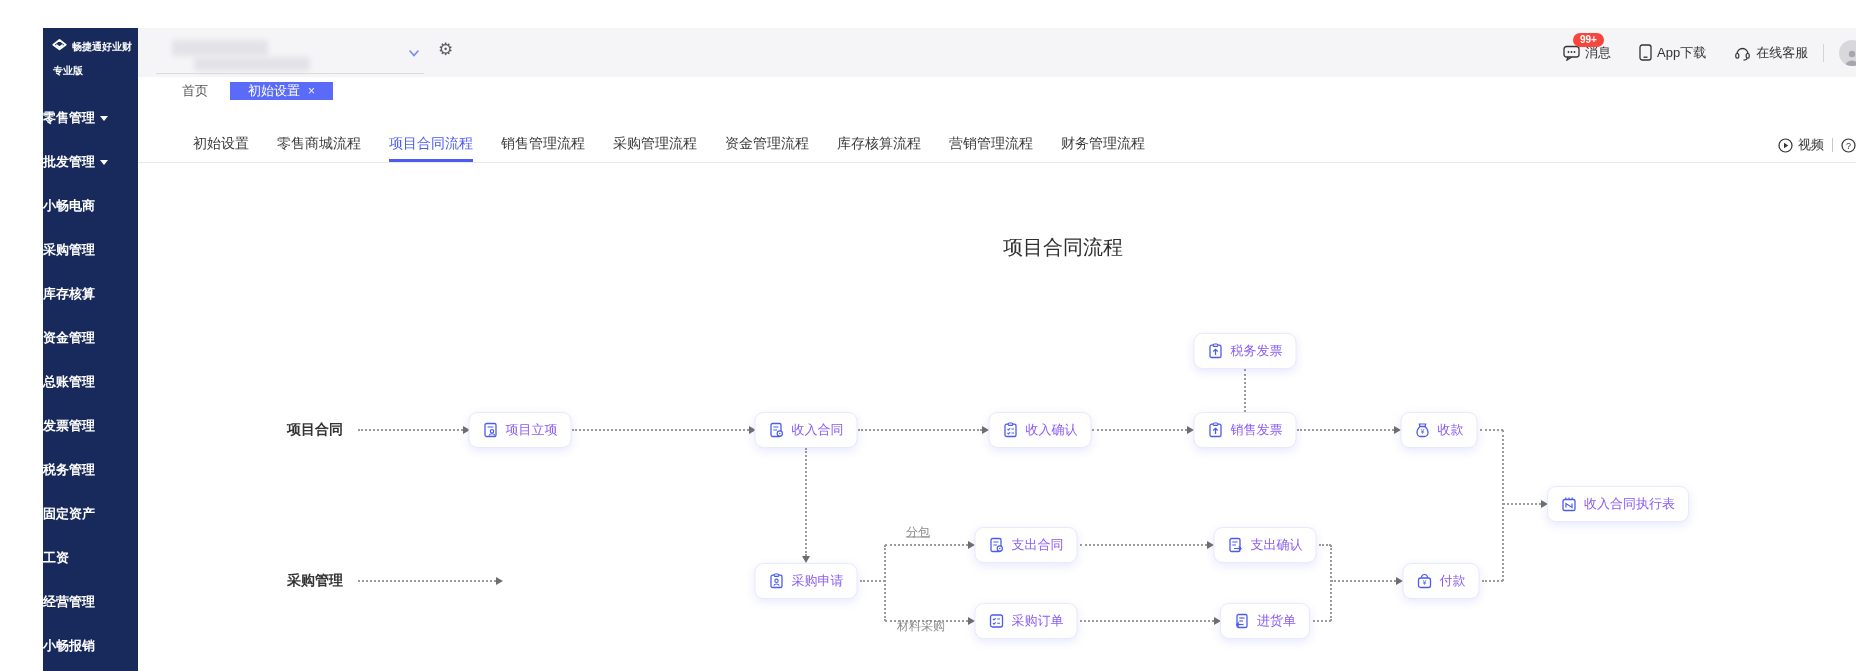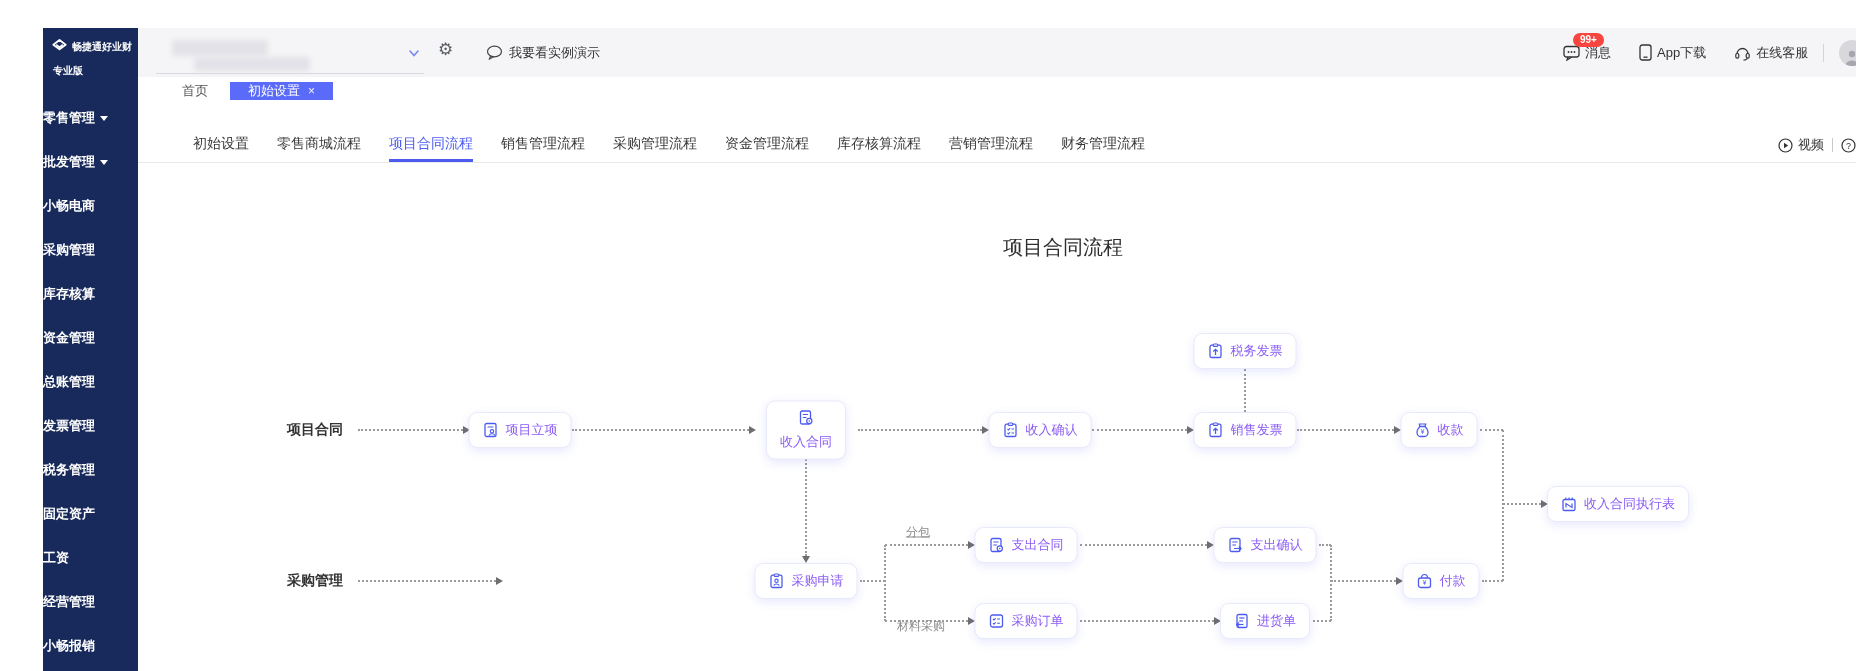--- a/index.html
+++ b/index.html
@@ -120,27 +120,20 @@
 
   <div class="topbar">
     <div class="account-box">
       <div class="blur-blob" style="left:16px;top:8px;width:96px;height:16px;"></div>
       <div class="blur-blob" style="left:38px;top:25px;width:116px;height:14px;"></div>
       <svg class="chevron-down" viewBox="0 0 12 12">
         <polyline points="2,4 6,8.5 10,4" fill="none" stroke="#7b87f5" stroke-width="1.6" stroke-linecap="round"></polyline>
       </svg>
     </div>
     <div class="gear">⚙</div>
-    <div class="demo-link">
-      <svg width="17" height="15" viewBox="0 0 17 15">
-        <ellipse cx="8.5" cy="6.5" rx="7" ry="5.3" fill="none" stroke="#444" stroke-width="1.2"></ellipse>
-        <path d="M4.5 11 L3.5 14 L8 11.5" fill="none" stroke="#444" stroke-width="1.2"></path>
-      </svg>
-      <span>我要看实例演示</span>
-    </div>
     <div class="tb-right">
       <div class="tb-group">
         <svg width="17" height="16" viewBox="0 0 17 16">
           <rect x="1" y="1.5" width="15" height="10.5" rx="2.5" fill="none" stroke="#333" stroke-width="1.3"></rect>
           <path d="M5 12 L4 15 L8.5 12.3" fill="none" stroke="#333" stroke-width="1.3"></path>
           <circle cx="5.5" cy="7" r=".9" fill="#333"></circle>
             <circle cx="8.5" cy="7" r=".9" fill="#333"></circle>
             <circle cx="11.5" cy="7" r=".9" fill="#333"></circle>
         </svg>
         <span>消息</span>
@@ -277,21 +270,21 @@
     <div class="node" style="left:382px;top:267px;">
       <svg width="16" height="16" viewBox="0 0 16 16">
         <rect x="2.5" y="1.5" width="11" height="13" rx="1.6" fill="none" stroke="#4c5bf0" stroke-width="1.3"></rect>
         <line x1="5" y1="5" x2="11" y2="5" stroke="#4c5bf0" stroke-width="1.2"></line>
         <circle cx="9.5" cy="9.3" r="1.7" fill="none" stroke="#4c5bf0" stroke-width="1.1"></circle>
         <path d="M6.6 13.5 a3 2.4 0 0 1 5.8 0" fill="none" stroke="#4c5bf0" stroke-width="1.1"></path>
       </svg>
       <span>项目立项</span>
     </div>
 
-    <div class="node" style="left:668px;top:267px;flex-direction:column;">
+    <div class="node" style="left:668px;top:267px;">
       <svg width="16" height="16" viewBox="0 0 16 16">
         <rect x="2.5" y="1.5" width="10" height="13" rx="1.6" fill="none" stroke="#4c5bf0" stroke-width="1.3"></rect>
         <line x1="4.8" y1="5" x2="10" y2="5" stroke="#4c5bf0" stroke-width="1.2"></line>
         <line x1="4.8" y1="8" x2="8.5" y2="8" stroke="#4c5bf0" stroke-width="1.2"></line>
         <circle cx="11.3" cy="11.5" r="2.6" fill="#fff" stroke="#4c5bf0" stroke-width="1.2"></circle>
         <circle cx="11.3" cy="11.5" r=".8" fill="#4c5bf0"></circle>
       </svg>
       <span>收入合同</span>
     </div>
 

